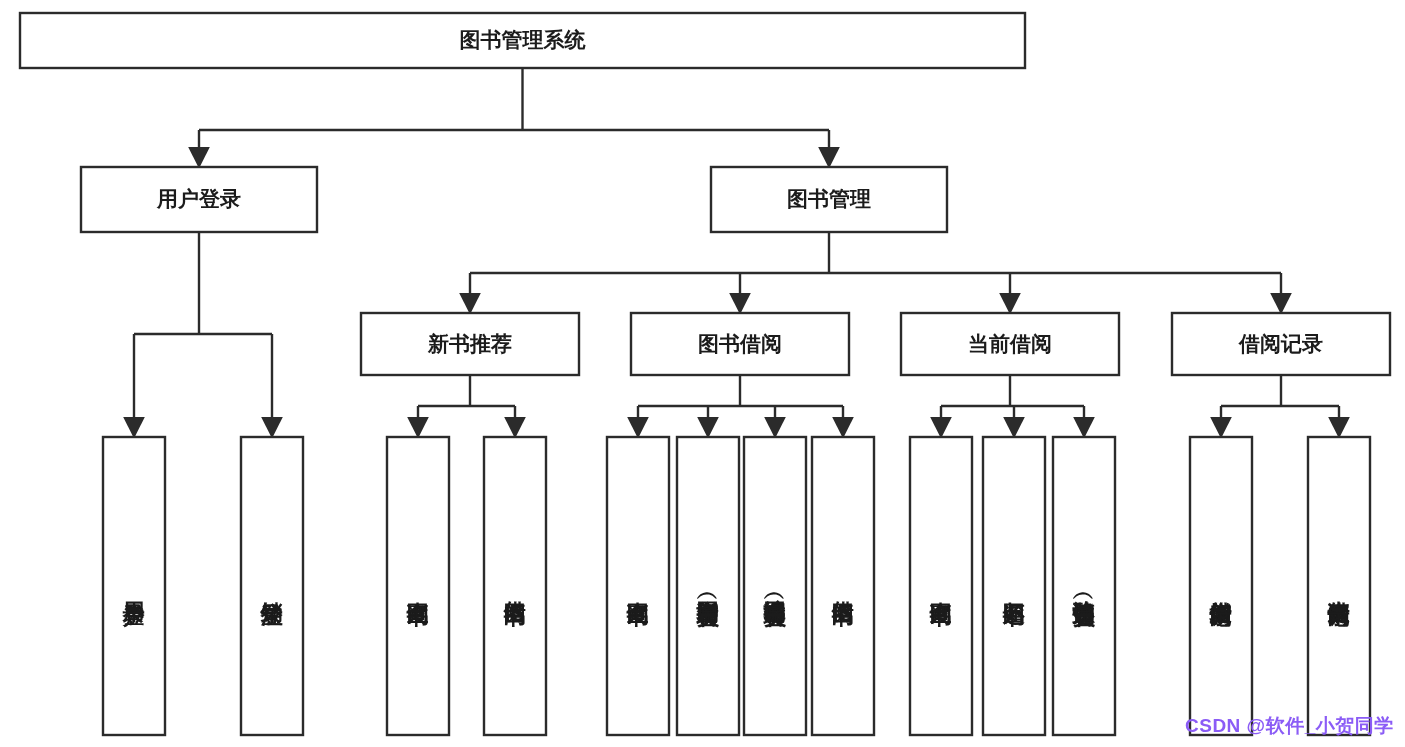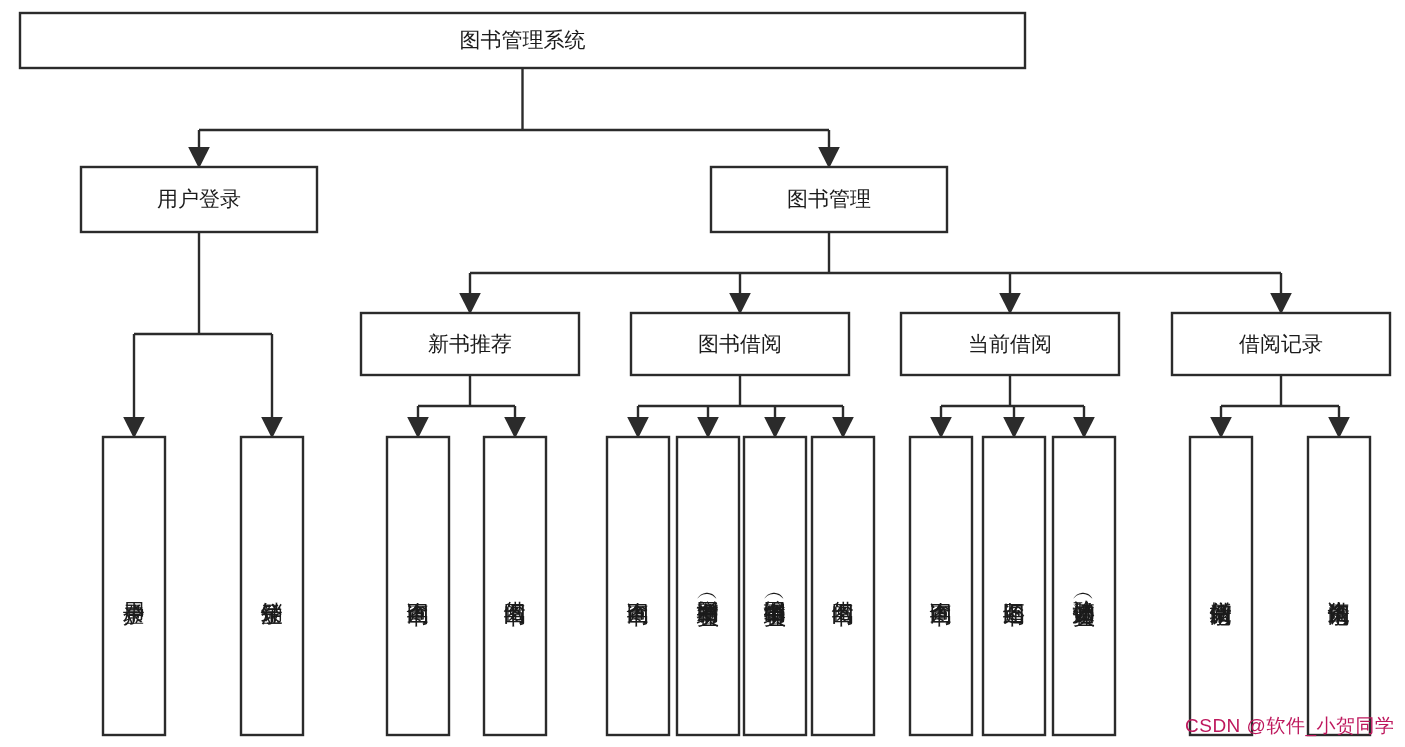--- a/index.html
+++ b/index.html
@@ -11,20 +11,21 @@
     width: 1405px;
     height: 747px;
     font-family: "Liberation Sans", "DejaVu Sans", sans-serif;
     overflow: hidden;
     position: relative;
   }
   #diagram-root {
     position: relative;
     width: 1293px;
     height: 747px;
+    font-weight: bold;
   }
   svg.diagram {
     display: block;
     width: 1405px;
     height: 747px;
   }
   .node-rect {
     fill: #ffffff;
     stroke: #2b2b2b;
     stroke-width: 2.4;
@@ -58,21 +59,21 @@
     white-space: nowrap;
     text-align: center;
     pointer-events: none;
   }
   .watermark {
     position: absolute;
     left: 1185px;
     top: 713px;
     font-family: "Liberation Sans", "DejaVu Sans", sans-serif;
     font-size: 19px;
-    color: #be185d;
+    color: #8b5cf6;
     white-space: nowrap;
     letter-spacing: 0.5px;
   }
 </style>
 </head>
 <body>
 
 <div id="diagram-root">
 
   <svg class="diagram" viewBox="0 0 1405 747">

